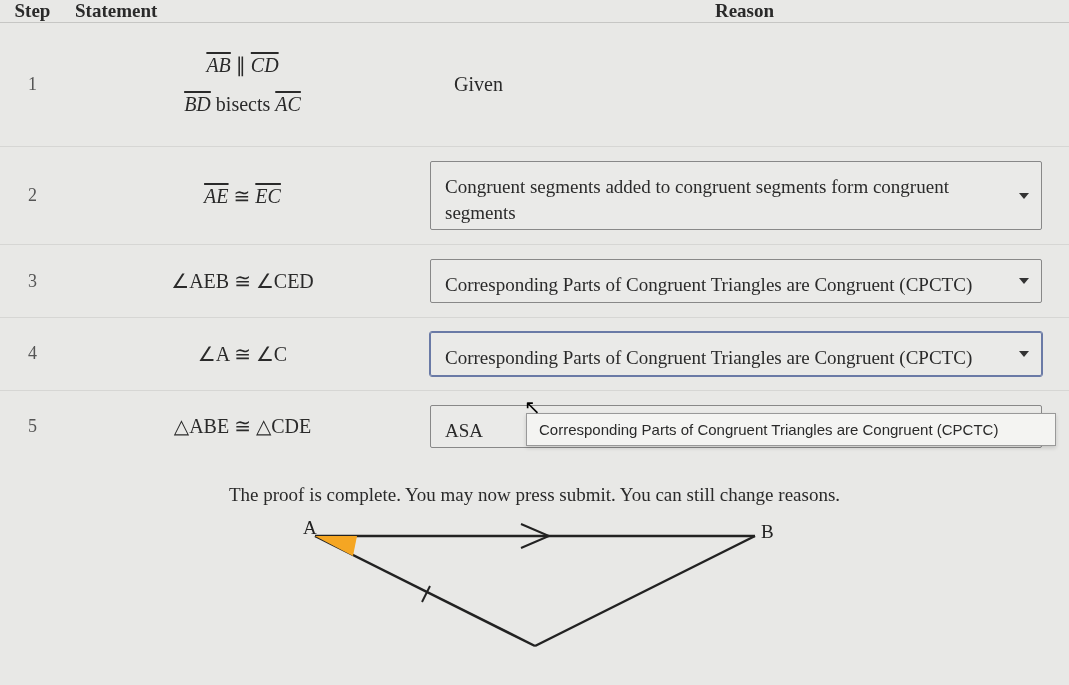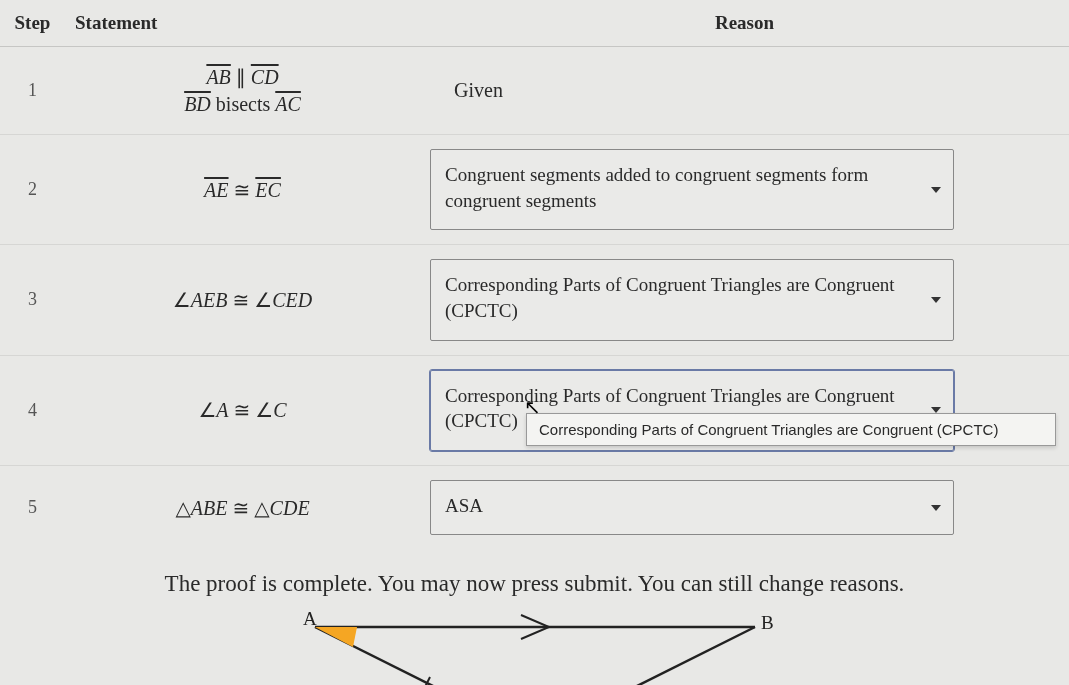--- a/index.html
+++ b/index.html
@@ -5,53 +5,53 @@
     * { box-sizing: border-box; margin: 0; padding: 0; }
     html, body { width: 1069px; height: 685px; overflow: hidden; }
     body {
       font-family: Georgia, 'Times New Roman', serif;
       background: #e8e8e6;
       color: #2a2a2a;
       font-size: 19px;
     }
     .table { width: 100%; border-collapse: collapse; }
     .header-row td {
-      padding: 12px 10px;
+      padding: 0 10px;
       font-weight: bold;
       border-bottom: 1px solid #c6c6c4;
       vertical-align: middle;
     }
     .col-step { width: 65px; text-align: center; }
     .col-stmt { width: 355px; text-align: left; }
     .col-reason { text-align: center; }
     .body-row td {
       border-bottom: 1px solid #d6d6d4;
       padding: 14px 10px;
       vertical-align: middle;
     }
     .body-row.last td { border-bottom: none; }
     .step-num { text-align: center; color: #555; font-size: 18px; }
     .statement-cell { text-align: center; font-size: 20px; }
-    .statement-cell .line { display: block; margin: 4px 0; white-space: nowrap; }
+    .statement-cell .line { display: block; margin: 16px 0; white-space: nowrap; }
     .overbar { text-decoration: overline; font-style: italic; }
-    .ital { font-style: italic; }
+    .ital { }
     .reason-cell { padding-right: 20px; }
     .plain-reason { font-size: 20px; margin-left: 24px; }
     .dropdown {
       position: relative;
       display: flex;
       align-items: center;
       justify-content: space-between;
       background: #eaeae8;
       border: 1px solid #888;
       border-radius: 2px;
-      padding: 12px 32px 16px 14px;
+      padding: 12px 32px 4px 14px;
       font-size: 19px;
       line-height: 1.35;
-      width: 524px;
+      width: 612px;
       cursor: pointer;
     }
     .dropdown.active { border-color: #6a7aa6; outline: 1px solid #6a7aa6; }
     .dropdown .caret {
       position: absolute;
       right: 12px;
       top: 50%;
       transform: translateY(-50%);
       width: 0; height: 0;
       border-left: 5px solid transparent;
@@ -76,21 +76,21 @@
       left: 524px;
       top: 395px;
       z-index: 30;
       font-size: 20px;
       color: #000;
       pointer-events: none;
     }
     .complete-msg {
       text-align: center;
       padding: 22px 10px 10px;
-      font-size: 23px;
+      font-size: 19px;
     }
     .figure-wrap { display: flex; justify-content: center; }
     .figure { width: 480px; height: 135px; }
     .pt-label { font-size: 19px; fill: #222; font-family: Georgia, serif; }
   </style>
 </head>
 <body>
 
 <table class="table">
   <tbody>

